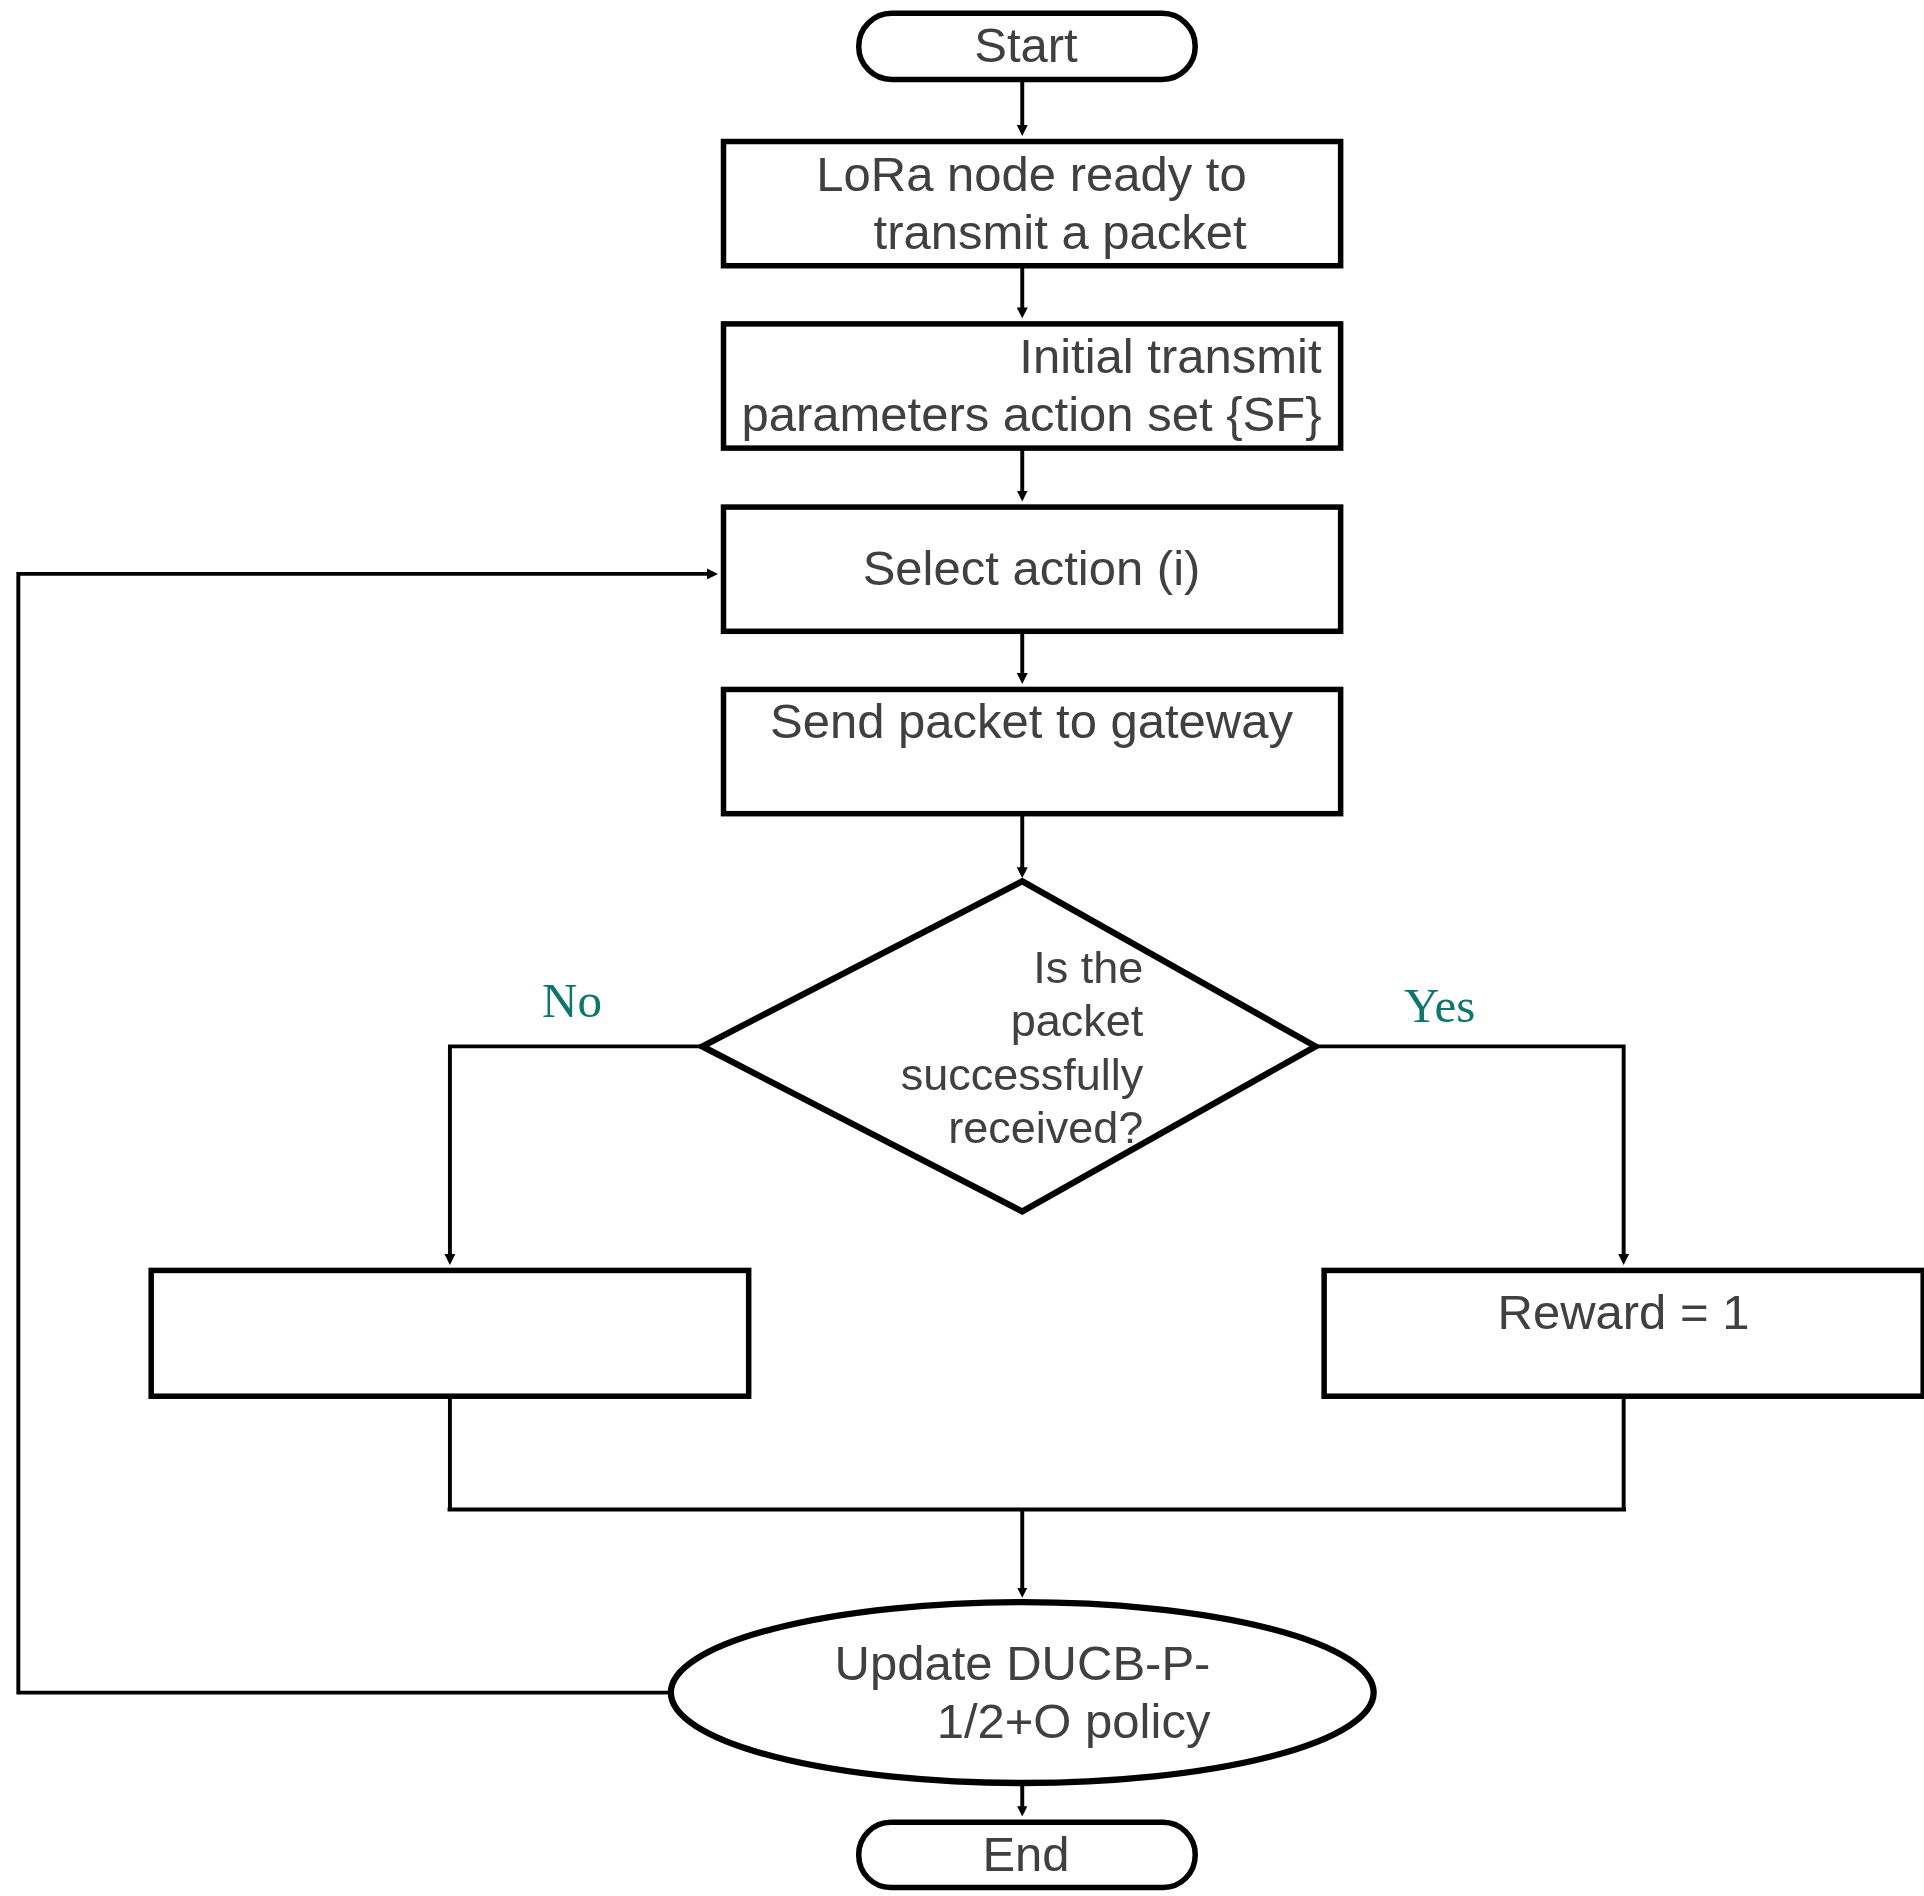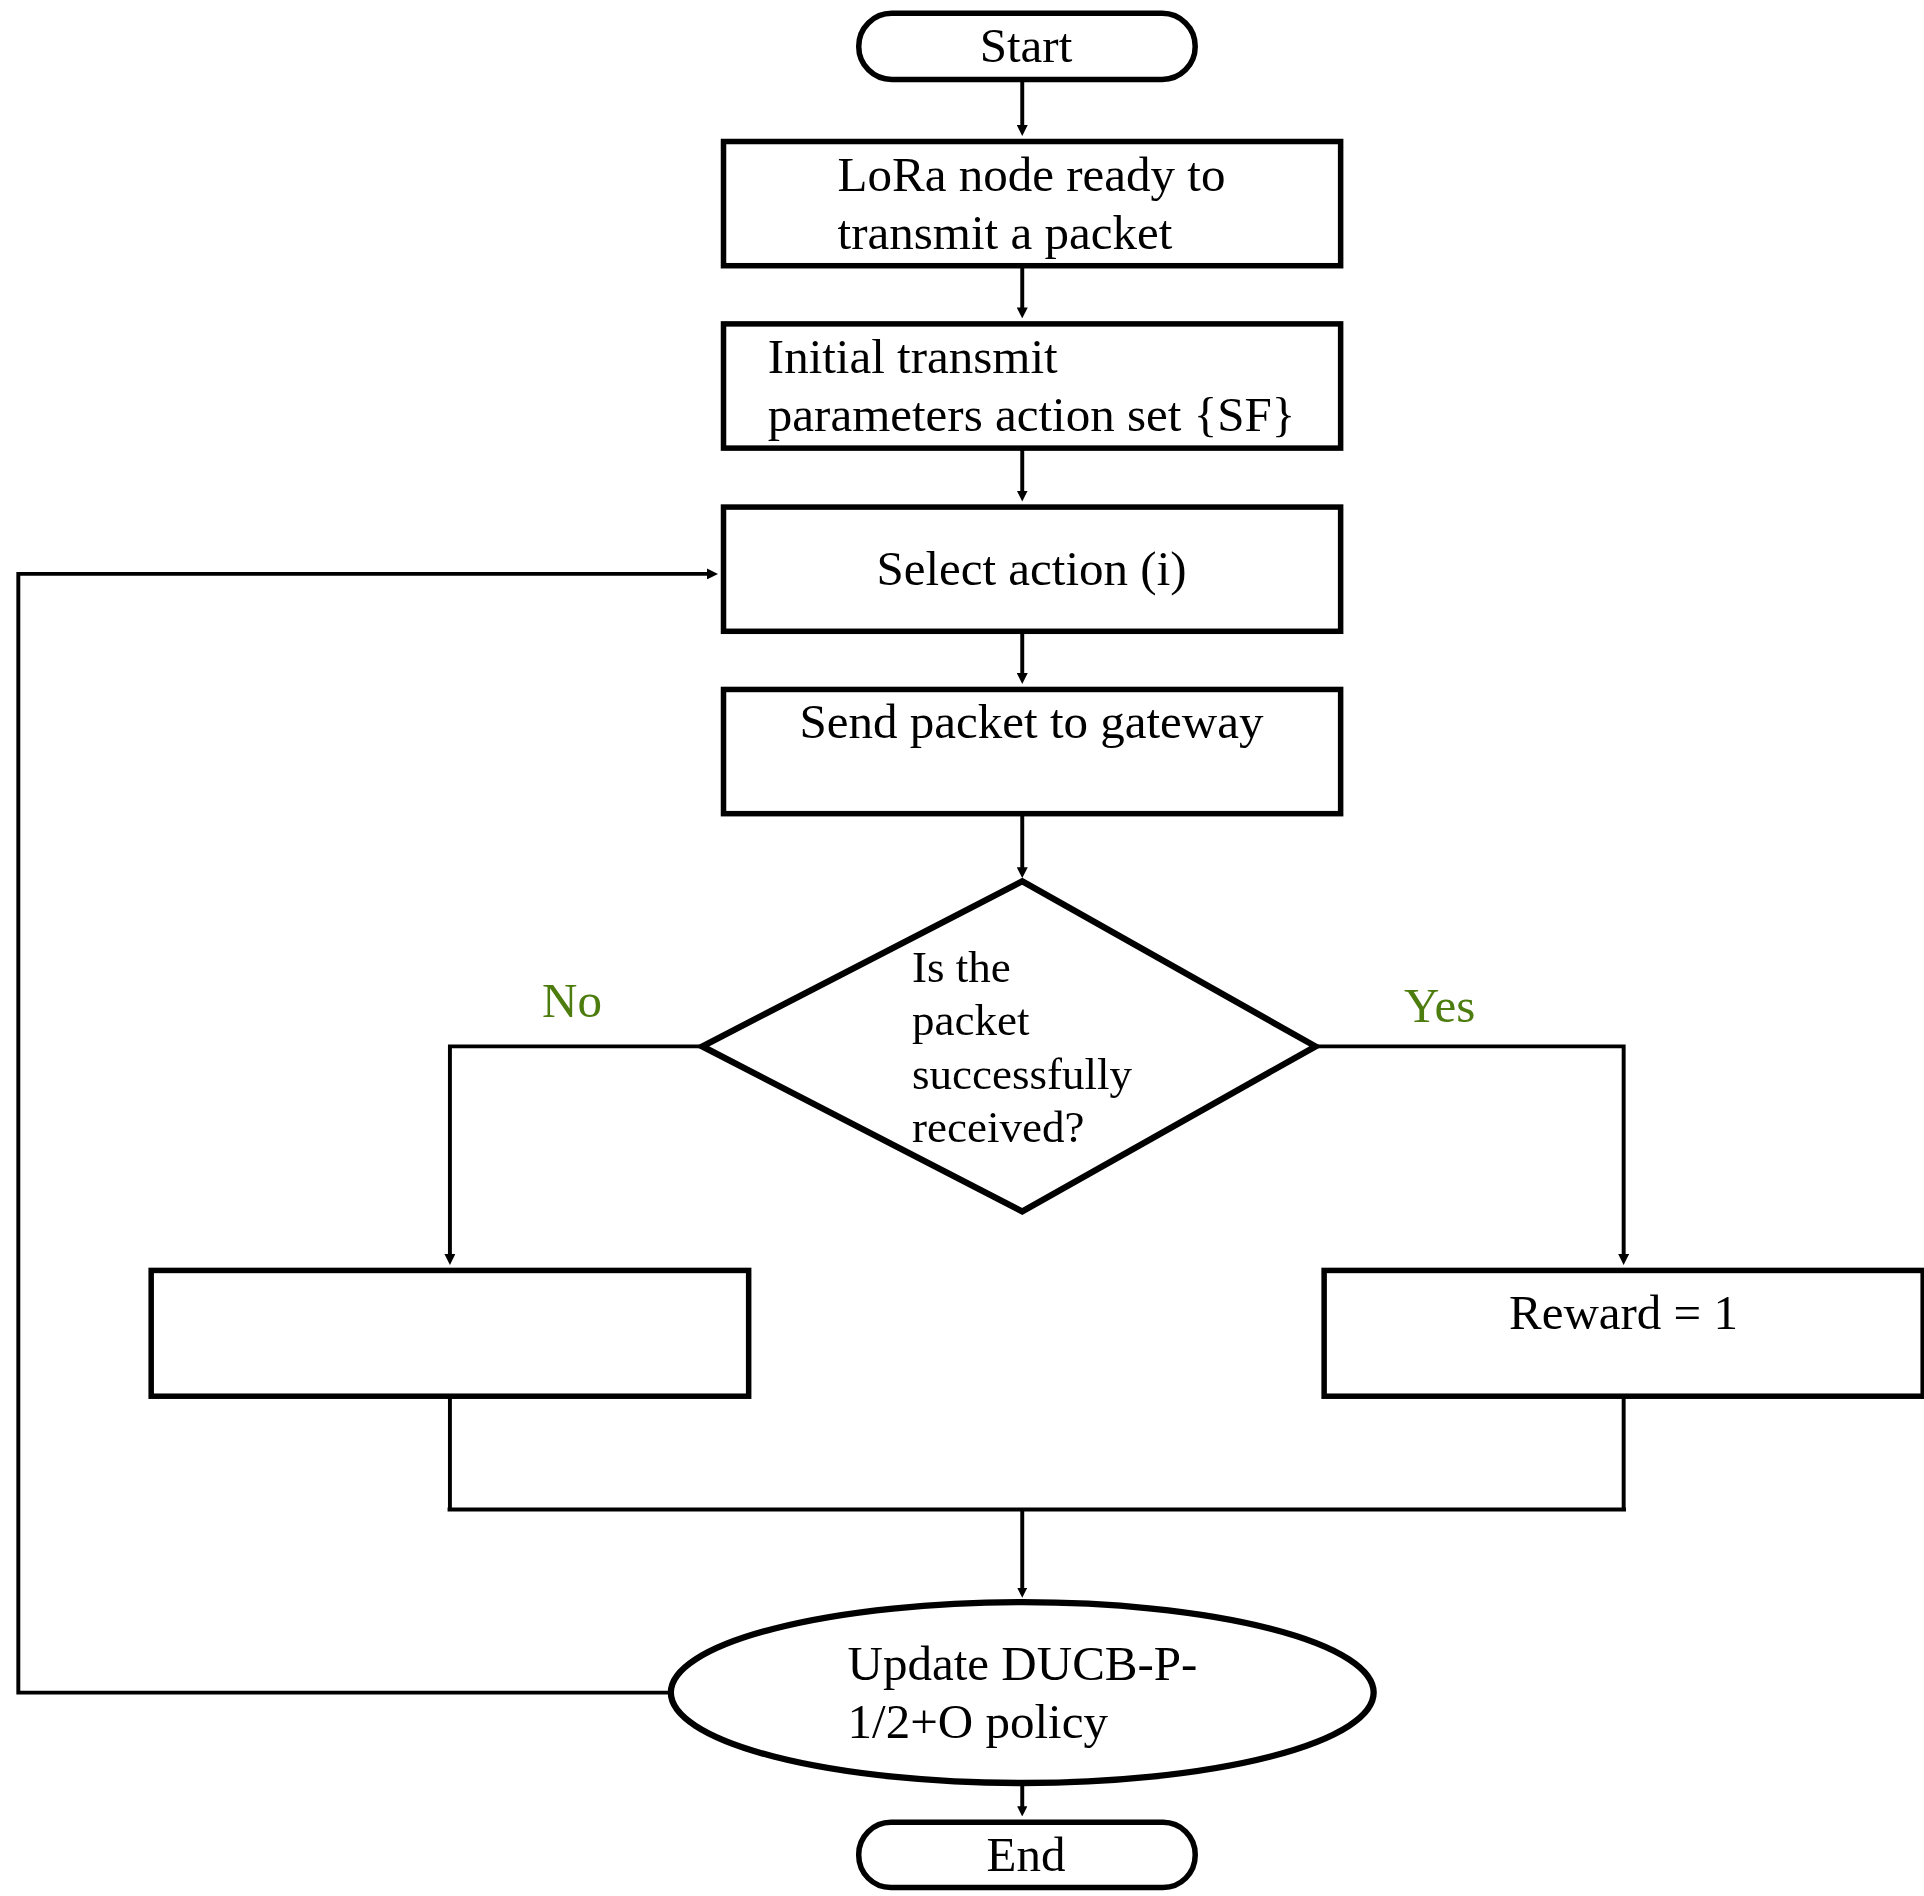--- a/index.html
+++ b/index.html
@@ -24,30 +24,30 @@
     top: 0;
     left: 0;
     width: 1925px;
     height: 1897px;
   }
   .node-label {
     position: absolute;
     display: flex;
     align-items: center;
     justify-content: center;
-    text-align: left;
-    color: #000000;
+    text-align: right;
+    color: #404040;
     line-height: 1.18;
     white-space: pre-line;
     pointer-events: none;
-    font-family: Liberation Serif, serif;
+    font-family: Liberation Sans, sans-serif;
   }
   .edge-label {
     position: absolute;
-    color: #4d7c0f;
+    color: #0f766e;
     font-family: "Liberation Serif", "DejaVu Serif", serif;
     white-space: nowrap;
   }
   .fs-terminal { font-size: 49px; }
   .fs-process  { font-size: 49px; }
   .fs-decision { font-size: 45px; }
   .fs-edge     { font-size: 49px; }
 </style>
 </head>
 <body>

